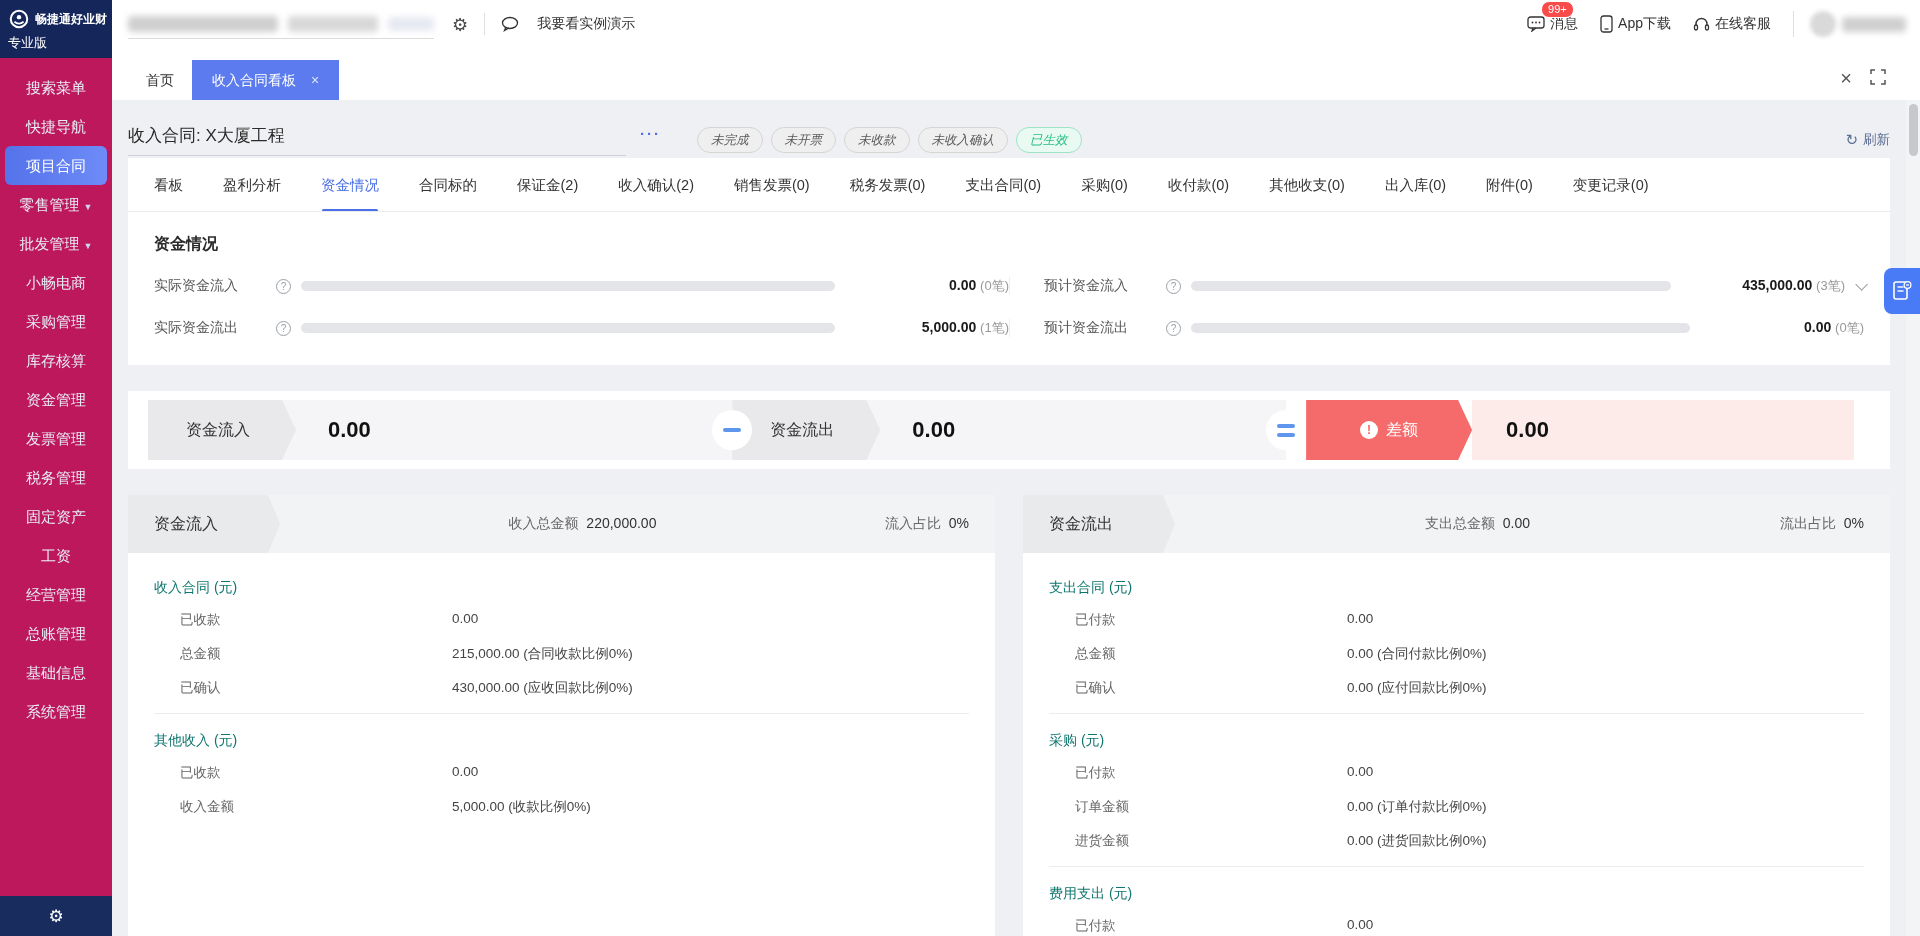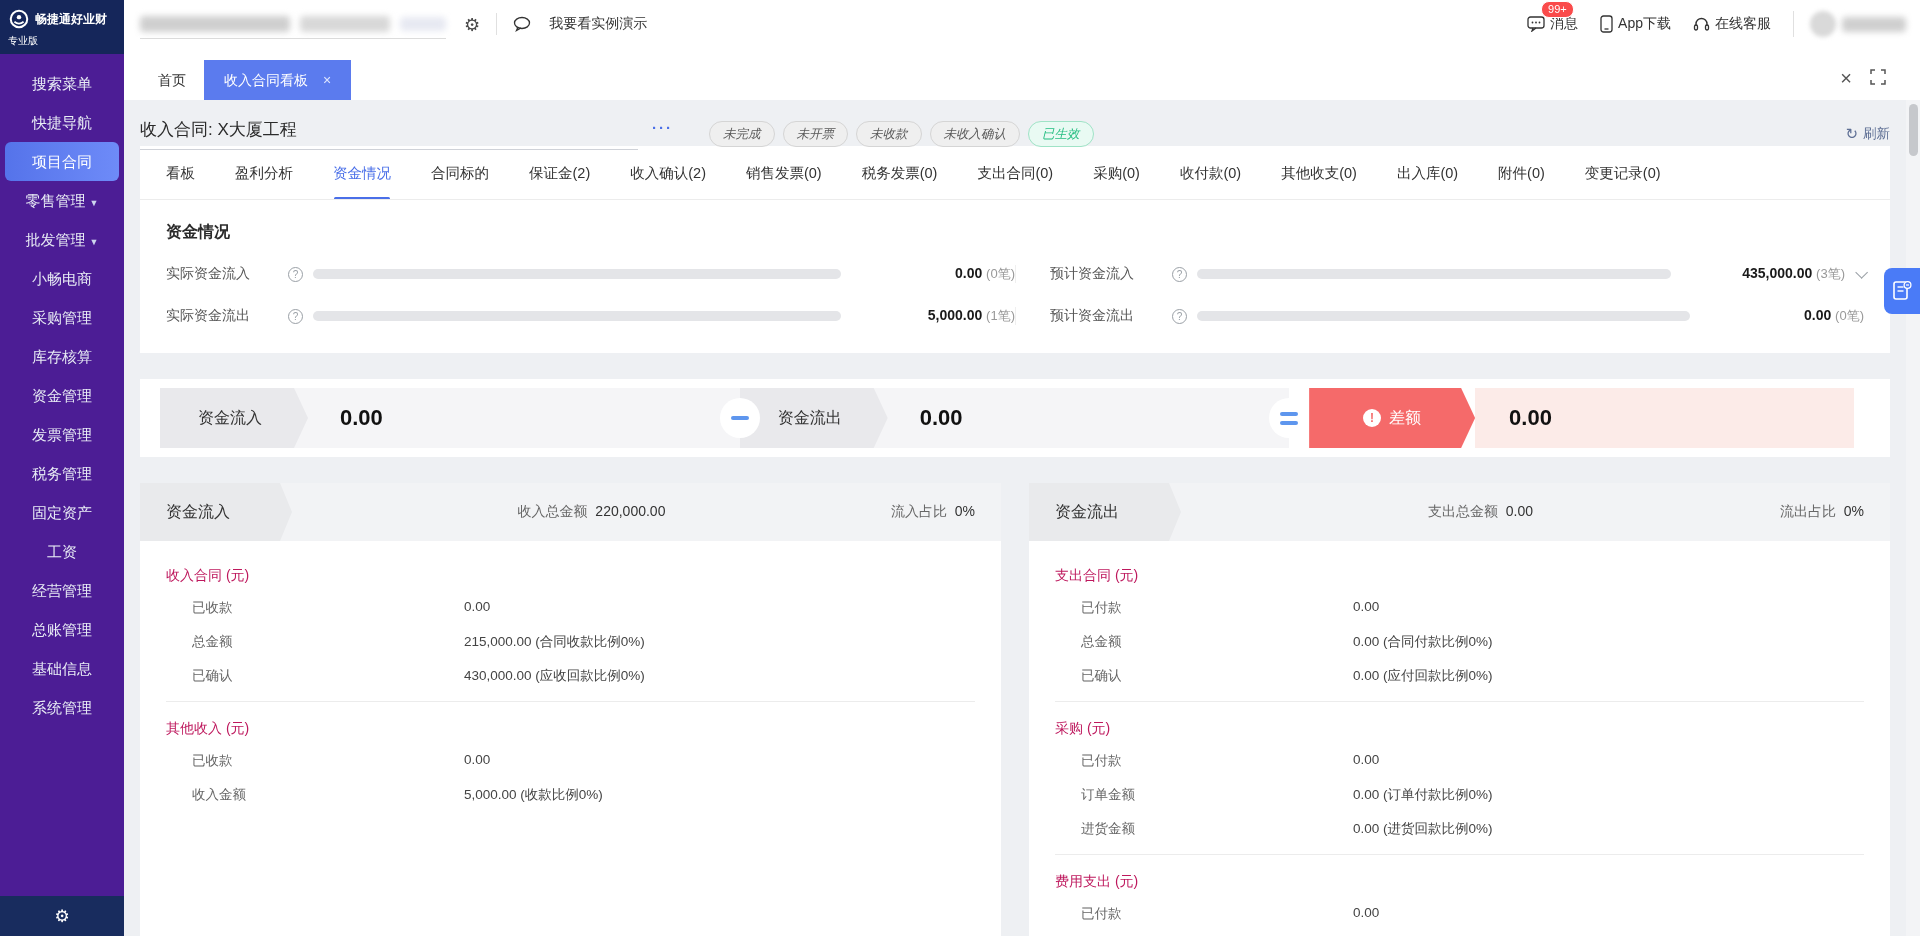--- a/index.html
+++ b/index.html
@@ -1,26 +1,26 @@
 <!DOCTYPE html>
 <html><head>
 <meta charset="utf-8">
 <style>
   * { margin:0; padding:0; box-sizing:border-box; }
   html,body { width:1920px; height:936px; overflow:hidden; }
   body { font-family:"Liberation Sans","DejaVu Sans",sans-serif; font-size:14px; color:#333; background:#eef0f3; }
   .app { display:flex; width:1920px; height:936px; }
 
   
-  .sidebar { width:124px; background:#4c1d95; color:#fff; display:flex; flex-direction:column; flex-shrink:0; position:relative;justify-content:center; }
+  .sidebar { width:112px; background:#be185d; color:#fff; display:flex; flex-direction:column; flex-shrink:0; position:relative;justify-content:center; }
   .logo-block { background:#15265a; padding:8px 8px 6px 8px; }
   .logo-row { display:flex; align-items:center; gap:5px; }
   .logo-mark { width:22px; height:22px; flex-shrink:0; }
   .logo-name { font-size:12px; font-weight:bold; white-space:nowrap; }
-  .logo-edition { font-size:10px; margin-top:4px; }
+  .logo-edition { font-size:13px; margin-top:4px; }
   .menu { flex:1; padding-top:10px; overflow:hidden; }
   .menu-item { height:39px; line-height:39px; text-align:center; font-size:15px; cursor:pointer; color:#e8ecf5; white-space:nowrap; }
   .menu-item .caret { font-size:9px; margin-left:4px; color:#cdd6ee; }
   .menu-item.active { background:linear-gradient(90deg,#5573ea,#6e8bf8); margin:0 5px; border-radius:6px; color:#fff; }
   .sidebar-foot { height:40px; background:#182c5e; display:flex; align-items:center; justify-content:center; }
   .i-gear-white::before { content:"⚙"; font-family:"DejaVu Sans",sans-serif; color:#fff; font-size:17px; }
 
   
   .main { flex:1; display:flex; flex-direction:column; min-width:0; position:relative; }
 
@@ -47,21 +47,21 @@
   .home-tab { padding:0 18px; height:40px; line-height:40px; cursor:pointer; color:#333; }
   .doc-tab { background:#5b7bee; color:#fff; height:40px; line-height:40px; padding:0 20px; display:flex; align-items:flex-end; gap:15px; cursor:pointer; }
   .doc-tab .i-close-sm::before { content:"×"; font-size:14px; color:#dfe6ff; }
   .strip-icons { position:absolute; right:34px; bottom:10px; display:flex; gap:18px; align-items:center; }
   .i-close-big::before { content:"×"; font-size:20px; color:#555; }
   .strip-icons > span { cursor:pointer; }
 
   
   .content { flex:1; overflow:hidden; padding:0 30px 0 16px; position:relative; }
 
-  .contract-header { height:46px; display:flex; align-items:center; padding-top:22px; }
+  .contract-header { height:58px; display:flex; align-items:center; padding-top:22px; }
   .contract-title-wrap { border-bottom:1px solid #cfd2d8; width:498px; padding-bottom:8px; display:flex; align-items:center; }
   .contract-title { font-size:17px; color:#2b2b2b; }
   .more-dots { color:#4a6fe8; font-weight:bold; letter-spacing:2px; margin:0 0 14px 14px; cursor:pointer; font-size:15px; }
   .badges { display:flex; gap:8px; margin-left:36px; }
   .badge { height:26px; line-height:24px; padding:0 13px; border-radius:13px; font-size:12.5px; background:#efefef; border:1px solid #d5d5d5; color:#595959; white-space:nowrap;font-style:italic; }
   .badge.green { background:#e9faf3; border-color:#9fe3c6; color:#27bf83; }
   .refresh { margin-left:auto; color:#5f7095; cursor:pointer; display:flex; align-items:center; gap:5px; font-size:13.5px; }
   .i-refresh::before { content:"↻"; font-family:"DejaVu Sans",sans-serif; font-size:15px; color:#5f7095; }
 
   
@@ -107,21 +107,21 @@
   .panel { flex:1; background:#fff; min-height:480px; }
   .panel-head { background:#f2f3f5; height:58px; display:flex; align-items:center; padding-right:26px; }
   .phead-chip { background:#e9eaec; clip-path:polygon(0 0,calc(100% - 12px) 0,100% 50%,calc(100% - 12px) 100%,0 100%); height:100%; width:152px; display:flex; align-items:center; padding-left:26px; font-size:16px; color:#333; flex-shrink:0; }
   .phead-mid { flex:1; text-align:center; color:#666; }
   .phead-mid b { color:#333; font-weight:normal;margin-top:44px; }
   .phead-right { color:#666; }
   .phead-right b { color:#333; font-weight:normal; }
   .panel-body { padding:8px 26px 20px 26px; }
   .psection { padding:18px 0 8px 0; }
   .psection + .psection { border-top:1px solid #ececec; }
-  .psec-title { font-size:14px; color:#be185d; margin-bottom:6px; }
+  .psec-title { font-size:14px; color:#0f766e; margin-bottom:6px; }
   .prow { display:flex; padding:8px 0 8px 26px; font-size:13.5px; }
   .prow .plabel { width:272px; color:#666; flex-shrink:0; }
   .prow .pval { color:#444; }
 
   
   .rail { position:absolute; right:0; top:100px; bottom:0; width:14px; background:#f3f4f6; }
   .rail-thumb { position:absolute; right:2px; top:4px; width:9px; height:52px; background:#c6c8cc; border-radius:5px; cursor:pointer; }
   .float-btn { position:absolute; right:0; top:268px; width:36px; height:46px; background:#4a7bf7; border-radius:8px 0 0 8px; display:flex; align-items:center; justify-content:center; cursor:pointer; z-index:5; }
 </style>
 </head>

